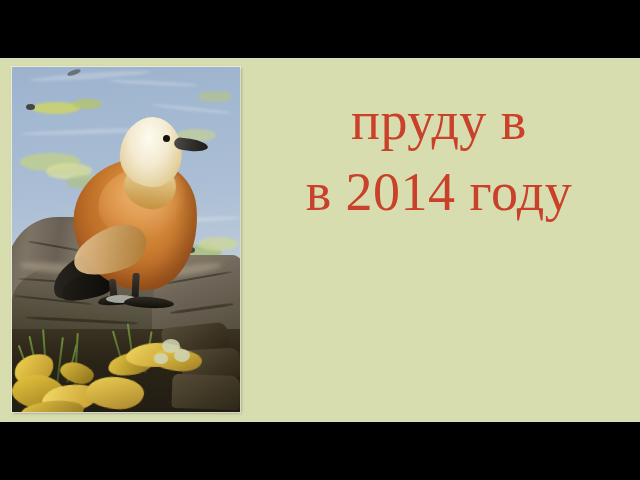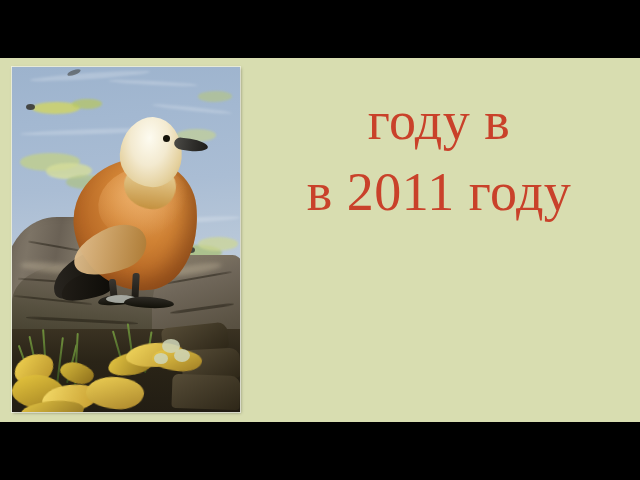--- a/index.html
+++ b/index.html
@@ -467,21 +467,21 @@
           <div class="duck-leg leg-a"></div>
           <div class="duck-foot foot-b"></div>
           <div class="foot-pale"></div>
           <div class="duck-foot foot-a"></div>
         </div>
 
       </div>
     </div>
 
     <div id="title-block">
-      <div class="title-line">году в</div>
-      <div class="title-line">в 2011 году</div>
+      <div class="title-line">пруду в</div>
+      <div class="title-line">в 2014 году</div>
     </div>
 
   </div>
 
   <div class="letterbox bottom"></div>
 
 </div>
 
 </body></html>

